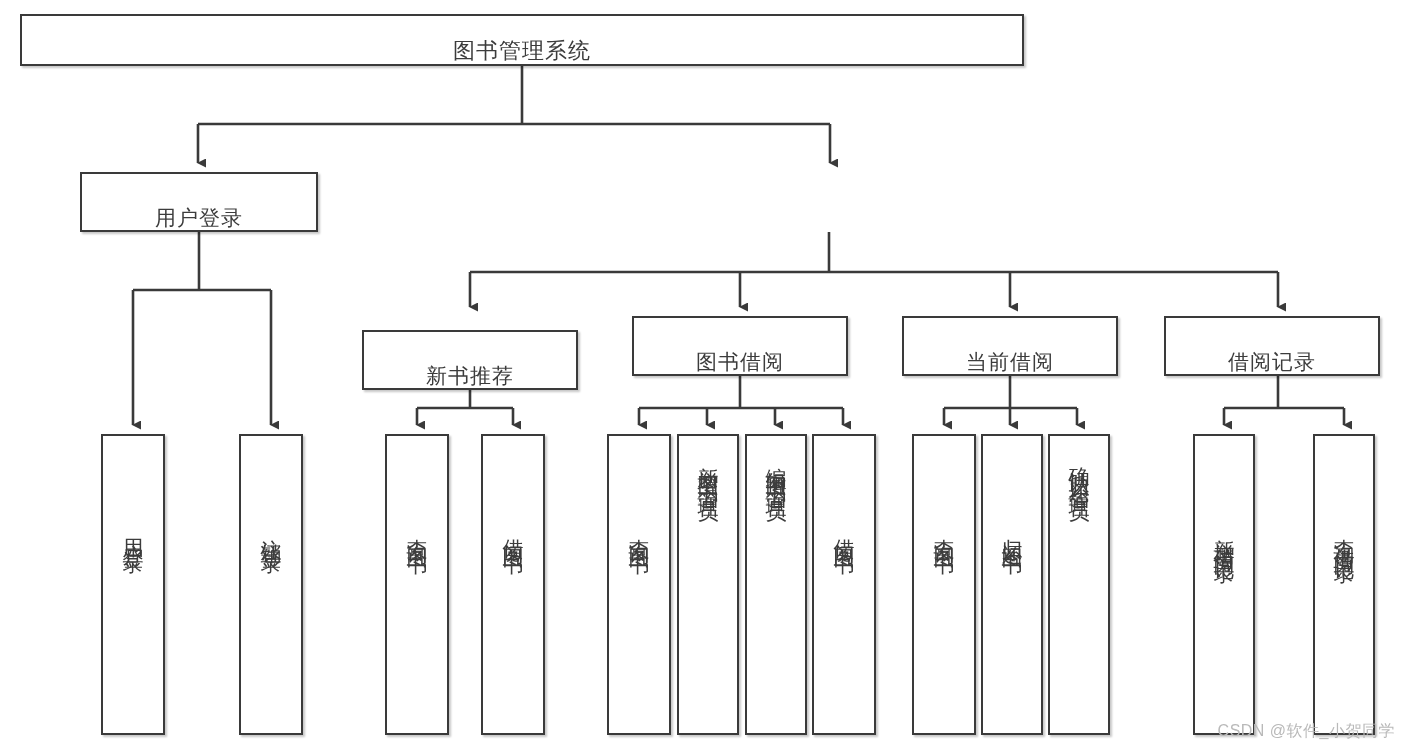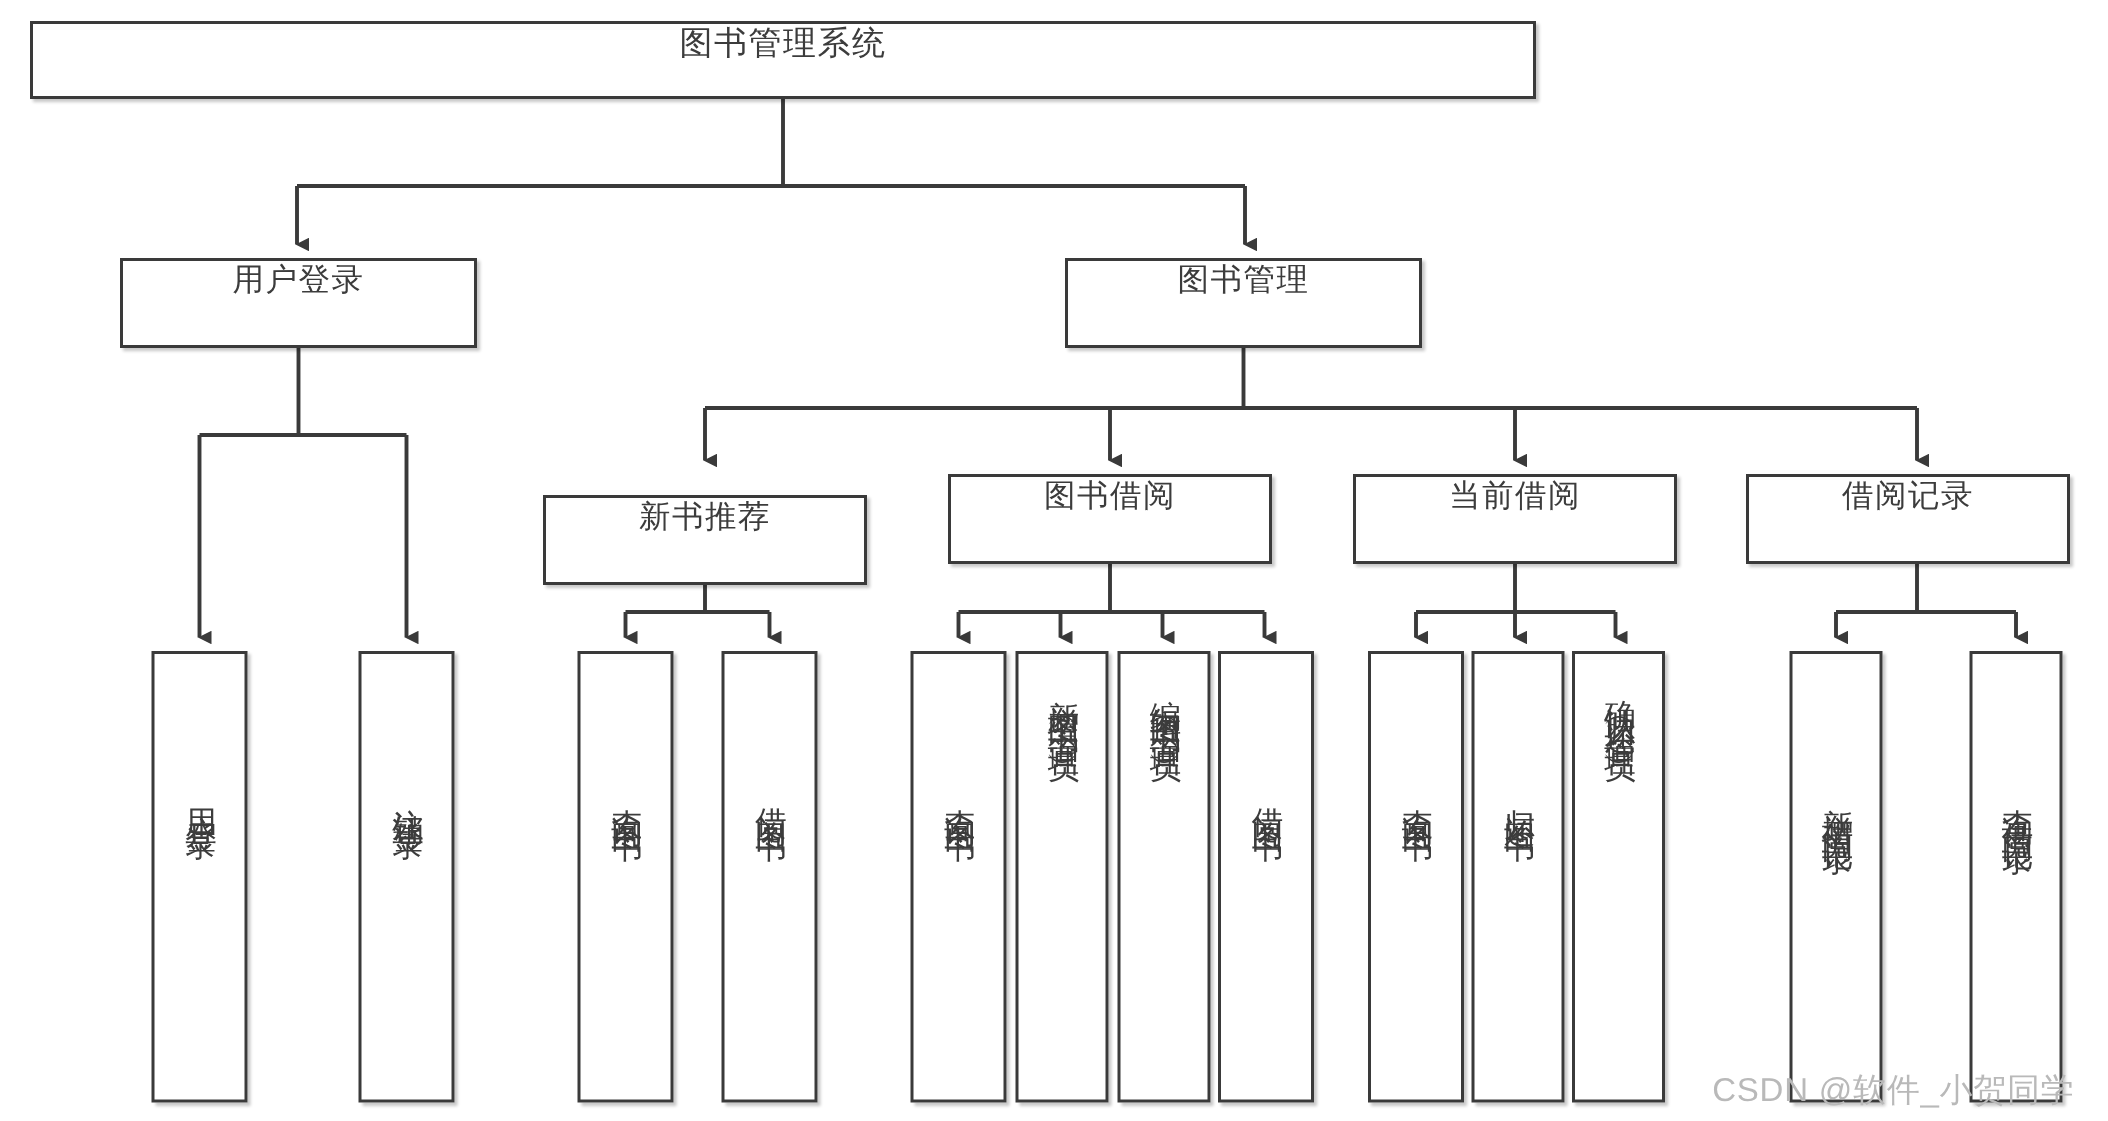--- a/index.html
+++ b/index.html
@@ -26,21 +26,21 @@
     height: 747px;
     pointer-events: none;
   }
   .node {
     position: absolute;
     box-sizing: border-box;
     background: #ffffff;
     border: 2px solid #3a3a3a;
     box-shadow: 2px 2px 2px rgba(0,0,0,0.22);
     display: flex;
-    align-items: flex-start;
+    align-items: flex-end;
     justify-content: center;
     color: #3c3c3c;
     z-index: 2;
   }
   .node.horiz {
     font-size: 21px;
     letter-spacing: 1px;
     line-height: 1.2;
   }
   .node.root {
@@ -64,23 +64,23 @@
     text-align: center;
   }
   .leaf-mid .vtext {
     margin-top: 78px;
   }
   .leaf-top .vtext {
     margin-top: 6px;
   }
   .watermark {
     position: absolute;
-    right: 22px;
+    right: 10px;
     bottom: 5px;
-    font-size: 22px;
+    font-size: 16px;
     color: #b9b9b9;
     letter-spacing: 0.5px;
     z-index: 5;
     white-space: nowrap;
   }
 </style>
 </head>
 <body>
 
 <div id="canvas">
@@ -138,23 +138,20 @@
     </g>
   </svg>
 
   <div class="node horiz root" style="left:20px; top:14px; width:1004px; height:52px;">
     <span>图书管理系统</span>
   </div>
 
   <div class="node horiz" style="left:80px; top:172px; width:238px; height:60px;">
     <span>用户登录</span>
   </div>
-  <div class="node horiz" style="left:710px; top:172px; width:238px; height:60px;">
-    <span>图书管理</span>
-  </div>
 
   <div class="node horiz" style="left:362px; top:316px; width:216px; height:60px;margin-top:14px;">
     <span>新书推荐</span>
   </div>
   <div class="node horiz" style="left:902px; top:316px; width:216px; height:60px;">
     <span>当前借阅</span>
   </div>
   <div class="node horiz" style="left:632px; top:316px; width:216px; height:60px;">
     <span>图书借阅</span>
   </div>

